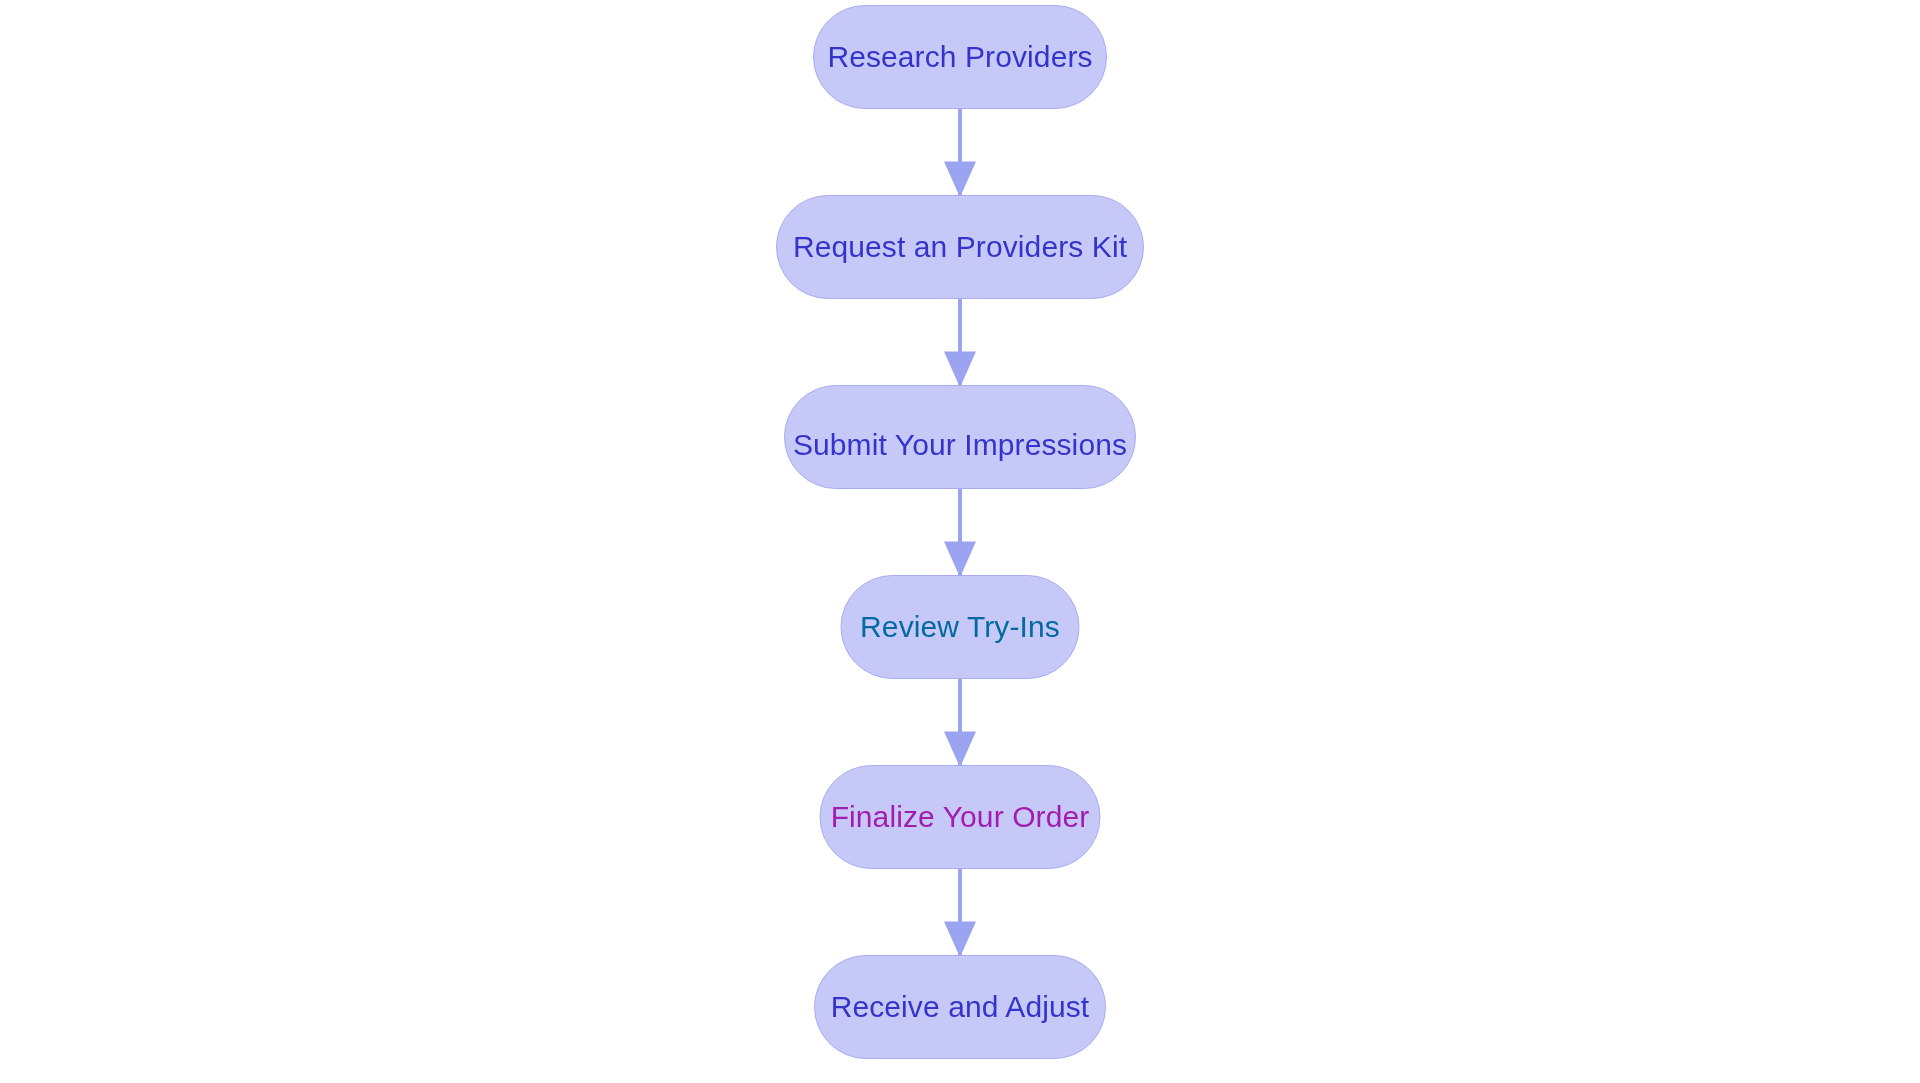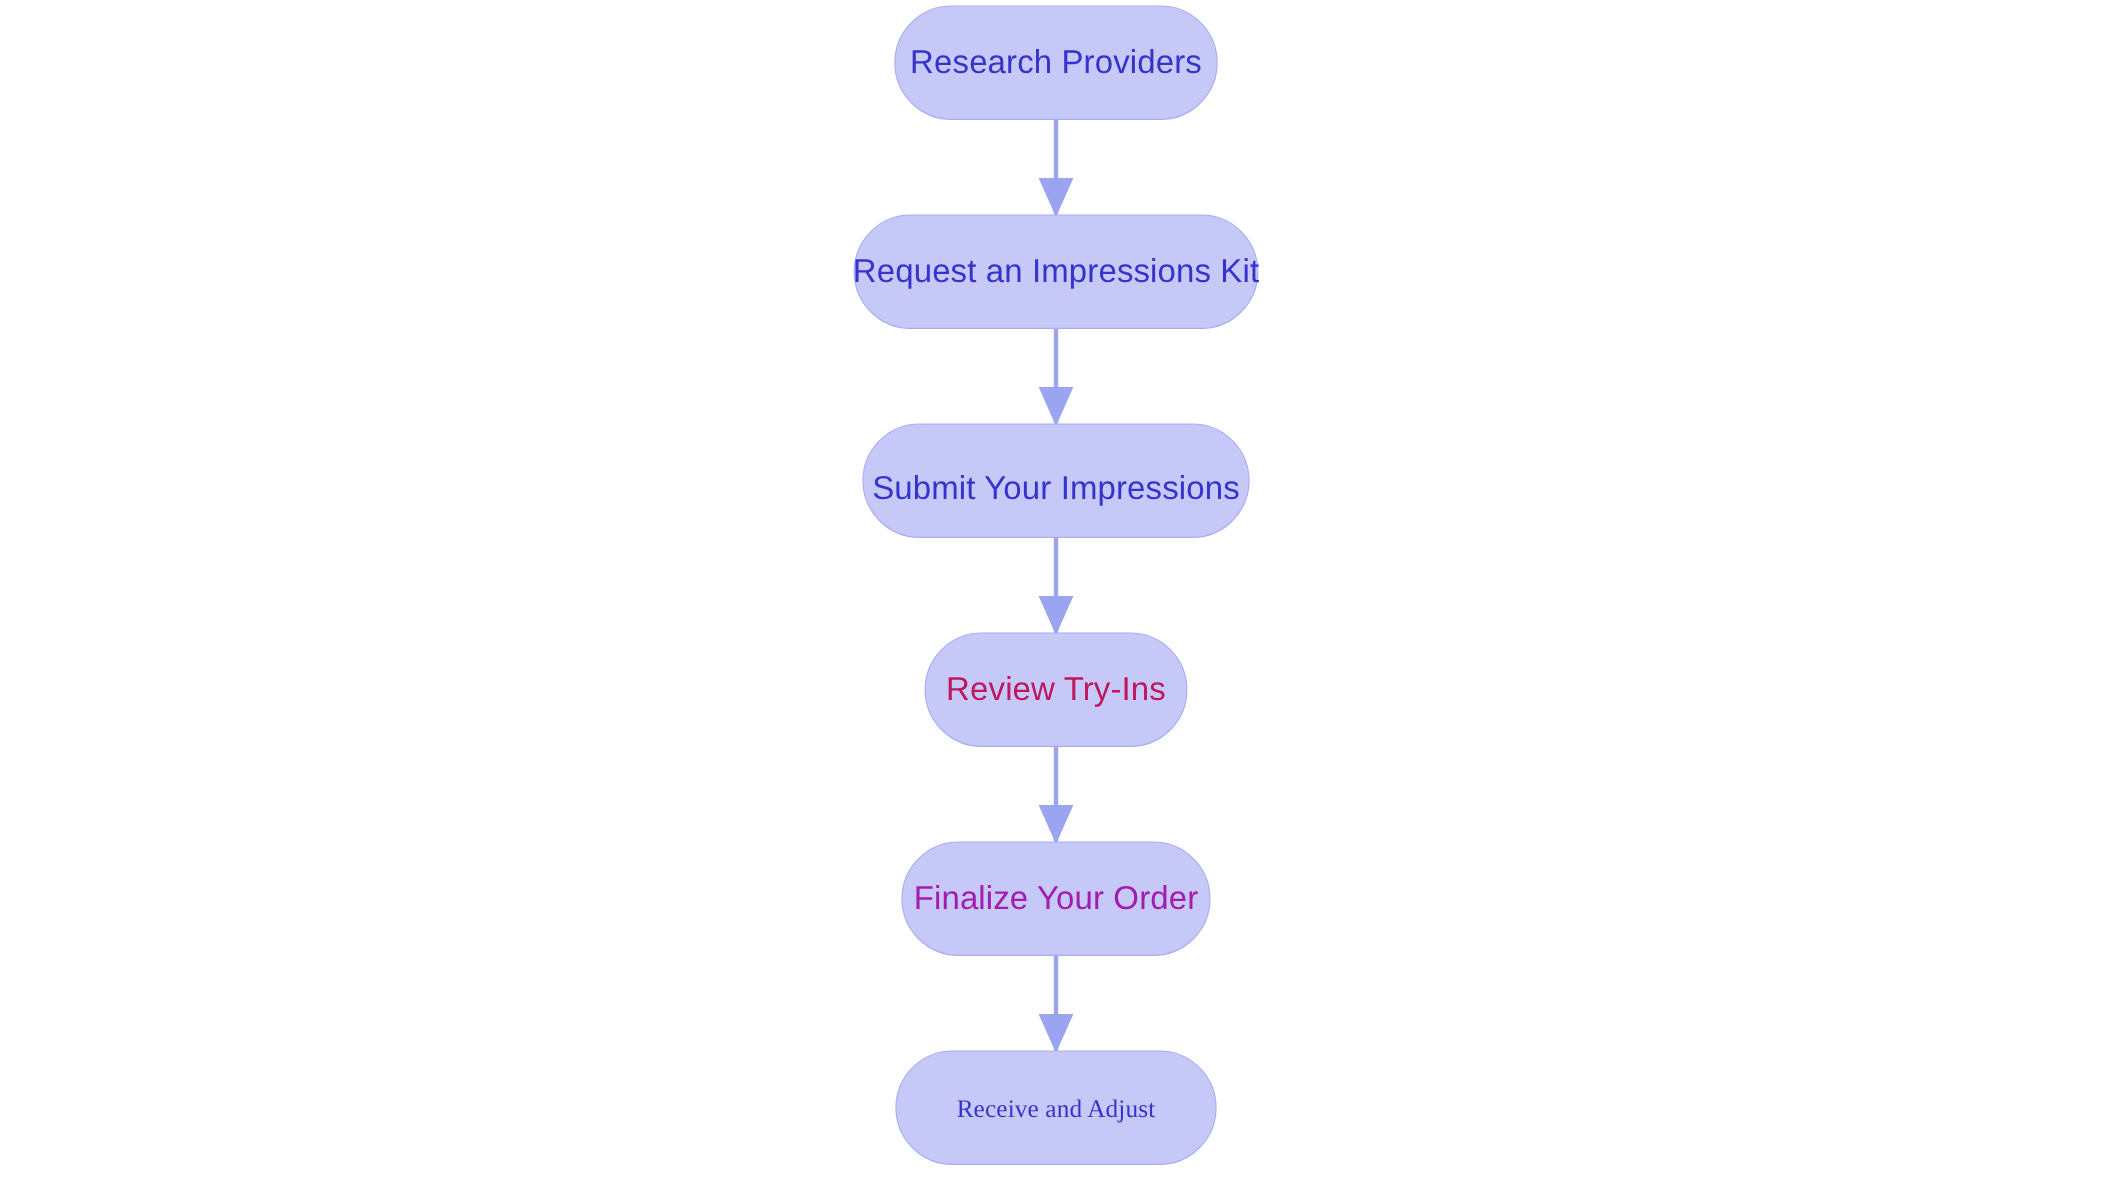--- a/index.html
+++ b/index.html
@@ -81,29 +81,29 @@
         <line x1="960" y1="679" x2="960" y2="765" stroke="#9ba4f0" stroke-width="4" marker-end="url(#arrowhead)"></line>
         <line x1="960" y1="869" x2="960" y2="955" stroke="#9ba4f0" stroke-width="4" marker-end="url(#arrowhead)"></line>
       </g>
   </svg>
 
   <div class="node-layer">
     <div class="flow-node" style="left: 960px; top: 5px; width: 294px; height: 104px; background: rgb(198, 201, 248); border-color: rgb(168, 173, 240);">
       <span class="flow-node-label" style="color: rgb(52, 52, 204); font-size: 30px;">Research Providers</span>
     </div>
     <div class="flow-node" style="left: 960px; top: 195px; width: 368px; height: 104px; background: rgb(198, 201, 248); border-color: rgb(168, 173, 240);">
-      <span class="flow-node-label" style="color: rgb(52, 52, 204); font-size: 30px;">Request an Impressions Kit</span>
+      <span class="flow-node-label" style="color: rgb(52, 52, 204); font-size: 30px;">Request an Providers Kit</span>
     </div>
     <div class="flow-node" style="left: 960px; top: 385px; width: 352px; height: 104px; background: rgb(198, 201, 248); border-color: rgb(168, 173, 240);">
       <span class="flow-node-label" style="color: rgb(52, 52, 204); font-size: 30px; margin-top: 16px;">Submit Your Impressions</span>
     </div>
     <div class="flow-node" style="left: 960px; top: 575px; width: 239px; height: 104px; background: rgb(198, 201, 248); border-color: rgb(168, 173, 240);">
-      <span class="flow-node-label" style="color: #be185d; font-size: 30px;">Review Try-Ins</span>
+      <span class="flow-node-label" style="color: #0369a1; font-size: 30px;">Review Try-Ins</span>
     </div>
     <div class="flow-node" style="left: 960px; top: 765px; width: 281px; height: 104px; background: rgb(198, 201, 248); border-color: rgb(168, 173, 240);">
       <span class="flow-node-label" style="color: #a21caf; font-size: 30px;">Finalize Your Order</span>
     </div>
     <div class="flow-node" style="left: 960px; top: 955px; width: 292px; height: 104px; background: rgb(198, 201, 248); border-color: rgb(168, 173, 240);">
-      <span class="flow-node-label" style="color: rgb(52, 52, 204); font-size: 23px; font-family: Liberation Serif, serif;">Receive and Adjust</span>
+      <span class="flow-node-label" style="color: rgb(52, 52, 204); font-size: 30px;">Receive and Adjust</span>
     </div>
   </div>
 
 </div>
 
 </body></html>

